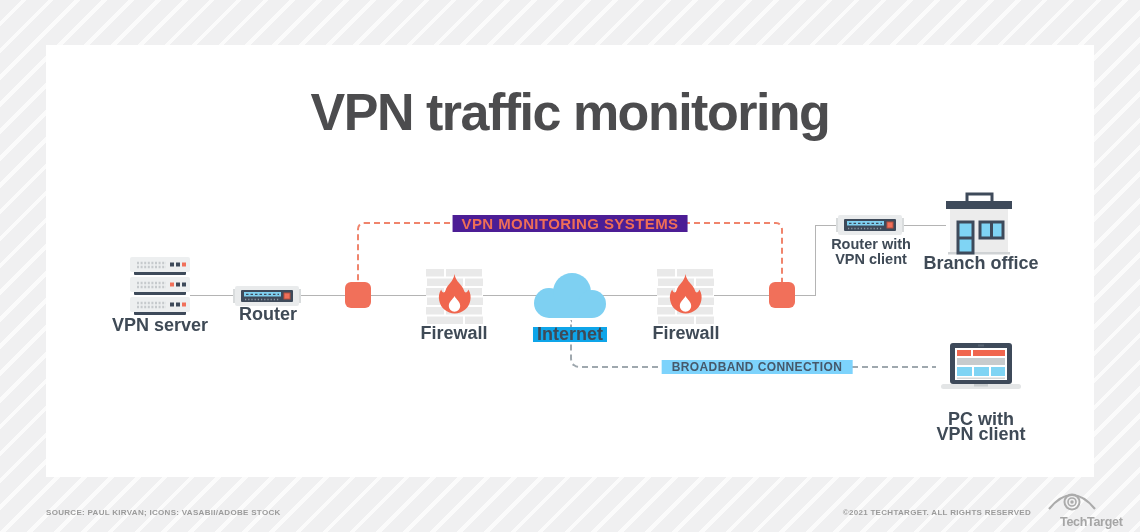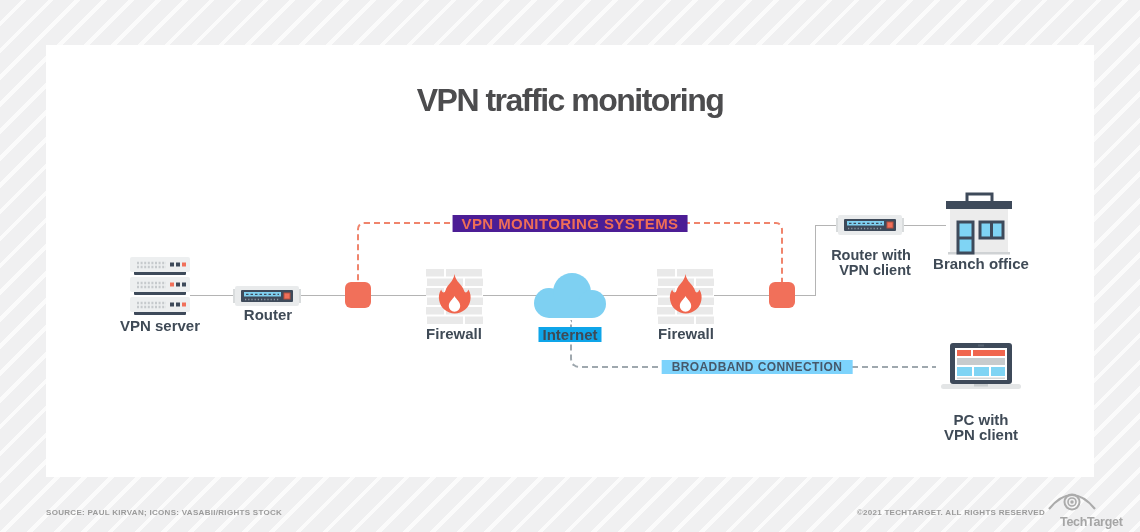--- a/index.html
+++ b/index.html
@@ -5,21 +5,21 @@
   html,body{margin:0;padding:0;}
   body{
     width:1140px;height:532px;position:relative;overflow:hidden;
     font-family:"Liberation Sans","DejaVu Sans",sans-serif;
     background-color:#f0f0f1;
     background-image:repeating-linear-gradient(135deg,#f0f0f1 0px,#f0f0f1 15px,#fbfbfb 15px,#fbfbfb 19px);
   }
   .card{position:absolute;left:46px;top:45px;width:1048px;height:432px;background:#ffffff;}
   .title{
     position:absolute;left:0;top:82px;width:1140px;text-align:center;margin:0;
-    font-size:32px;font-weight:bold;letter-spacing:-1.5px;color:#4c4c4e;
+    font-size:52px;font-weight:bold;letter-spacing:-1.5px;color:#4c4c4e;
   }
   
   .gline{position:absolute;background:#b4b4b4;}
   
   .mon-path{
     position:absolute;left:357px;top:222px;width:426px;height:60px;
     border:2px dashed #f0846c;border-bottom:none;border-radius:7px 7px 0 0;
     box-sizing:border-box;
   }
   .mon-label{
@@ -37,31 +37,31 @@
     position:absolute;left:757px;top:360px;transform:translateX(-50%);
     background:#7dd3fc;padding:0 10px;white-space:nowrap;
     font-size:12px;font-weight:bold;letter-spacing:.4px;color:#46586a;z-index:3;
   }
   .node-icon{position:absolute;z-index:2;}
   .sq{
     position:absolute;width:26px;height:26px;border-radius:6px;background:#f1705a;z-index:2;
   }
   .nlabel{
     position:absolute;transform:translateX(-50%);text-align:center;white-space:nowrap;
-    font-size:15px;font-weight:bold;color:#3f4a56;line-height:15px;z-index:4;
+    font-size:18px;font-weight:bold;color:#3f4a56;line-height:15px;z-index:4;
   }
   .nlabel.small{font-size:14.5px;}
   .nlabel .l2{display:block;}
   .internet-bg{background:#0ea5e9;padding:0 4px;}
   .footer-src{
     position:absolute;left:46px;top:508px;
     font-size:8px;font-weight:bold;letter-spacing:.3px;color:#9b9b9b;
   }
   .footer-copy{
-    position:absolute;right:95px;top:508px;
+    position:absolute;right:109px;top:508px;
     font-size:8px;font-weight:bold;letter-spacing:.3px;color:#9b9b9b;
   }
   .brand{position:absolute;left:1046px;top:489px;width:52px;text-align:center;z-index:2;}
   .brand-text{font-size:12.5px;font-weight:bold;color:#a5a5a5;margin-top:-2px;letter-spacing:-.3px;margin-left:14px;}
 </style>
 </head>
 <body>
 
 <div class="card"></div>
 
@@ -162,21 +162,21 @@
 <svg class="node-icon" style="left:836px;top:214px;" width="68" height="22" viewBox="0 0 68 22">
   <rect x="0" y="4" width="5" height="14" fill="#d9dcdd"></rect>
   <rect x="63" y="4" width="5" height="14" fill="#d9dcdd"></rect>
   <rect x="2" y="1" width="64" height="20" rx="2" fill="#e9ebec"></rect>
   <rect x="8" y="5" width="52" height="12" rx="1" fill="#3e4a5a"></rect>
   <rect x="11" y="7" width="37" height="4.5" fill="#7fd0f0"></rect>
   <line x1="13" y1="9.3" x2="46" y2="9.3" stroke="#3e4a5a" stroke-width="1.2" stroke-dasharray="2.5 2"></line>
   <line x1="12" y1="14.5" x2="46" y2="14.5" stroke="#8d98a3" stroke-width="1.6" stroke-dasharray="1.2 2"></line>
   <rect x="51" y="8" width="6" height="6" fill="#f1705a" stroke="#b8503e" stroke-width="1"></rect>
 </svg>
-<div class="nlabel small" style="left:871px;top:248px;text-align:right;">
+<div class="nlabel small" style="left:871px;top:237px;">
   <span class="l1">Router with</span>
   <span class="l2">VPN client</span>
 </div>
 
 <svg class="node-icon" style="left:946px;top:192px;" width="66" height="64" viewBox="0 0 66 64">
   <rect x="21" y="2" width="25" height="9" fill="#fff" stroke="#3e4a5a" stroke-width="3"></rect>
   <rect x="0" y="9" width="66" height="8" fill="#3e4a5a"></rect>
   <rect x="4" y="17" width="58" height="44" fill="#ececec"></rect>
   <rect x="2" y="60" width="62" height="2.5" fill="#cfd2d4"></rect>
   <rect x="12" y="30" width="15" height="31" fill="#7fd4f4" stroke="#3e4a5a" stroke-width="3"></rect>
@@ -198,21 +198,21 @@
   <rect x="16" y="34.5" width="48" height="1.5" fill="#d4d7d8"></rect>
   <rect x="37" y="1.5" width="6" height="2" fill="#55616f"></rect>
   <rect x="0" y="41" width="80" height="5" rx="2.5" fill="#e3e5e6"></rect>
   <rect x="33" y="41" width="14" height="2.5" fill="#c7cbcd"></rect>
 </svg>
 <div class="nlabel" style="left:981px;top:412px;">
   <span class="l1">PC with</span>
   <span class="l2">VPN client</span>
 </div>
 
-<div class="footer-src">SOURCE: PAUL KIRVAN; ICONS: VASABII/RIGHTS STOCK</div>
+<div class="footer-src">SOURCE: PAUL KIRVAN; ICONS: VASABII/ADOBE STOCK</div>
 <div class="footer-copy">©2021 TECHTARGET. ALL RIGHTS RESERVED</div>
 <div class="brand">
   <svg width="52" height="24" viewBox="0 0 52 24">
     <path d="M3 20 Q26 -8 49 20" fill="none" stroke="#ababab" stroke-width="2.2"></path>
     <circle cx="26" cy="13" r="7.5" fill="none" stroke="#ababab" stroke-width="2"></circle>
     <circle cx="26" cy="13" r="4" fill="none" stroke="#ababab" stroke-width="1.6"></circle>
     <circle cx="26" cy="13" r="1.7" fill="#ababab"></circle>
   </svg>
   <div class="brand-text">TechTarget</div>
 </div>

